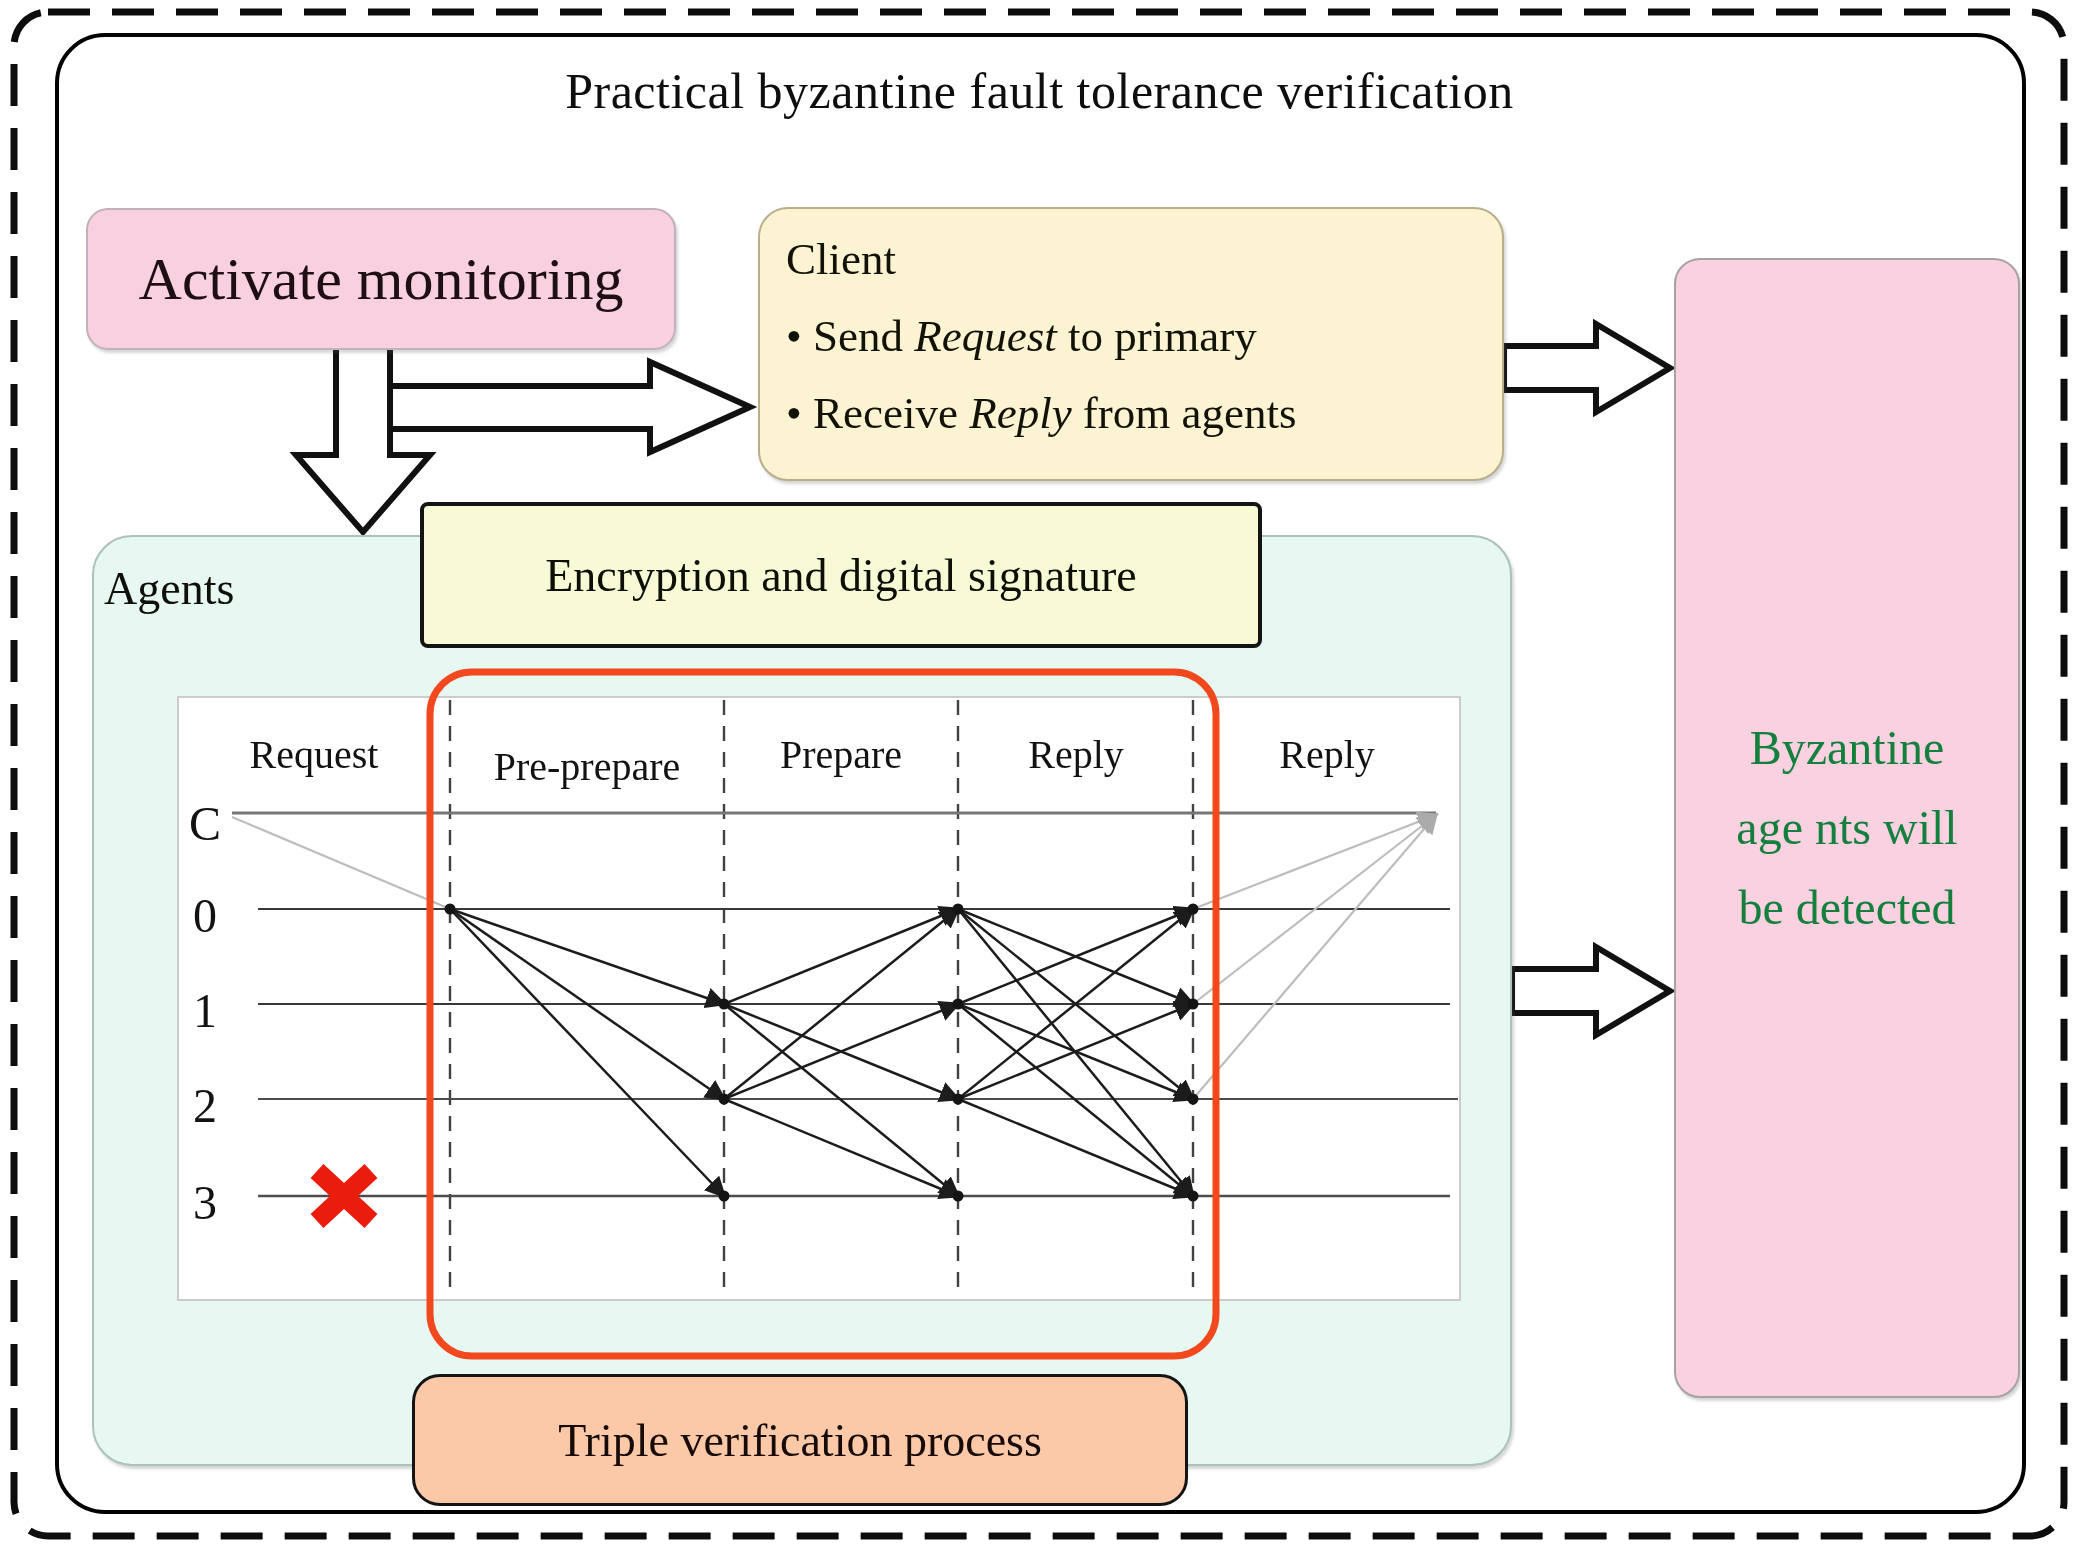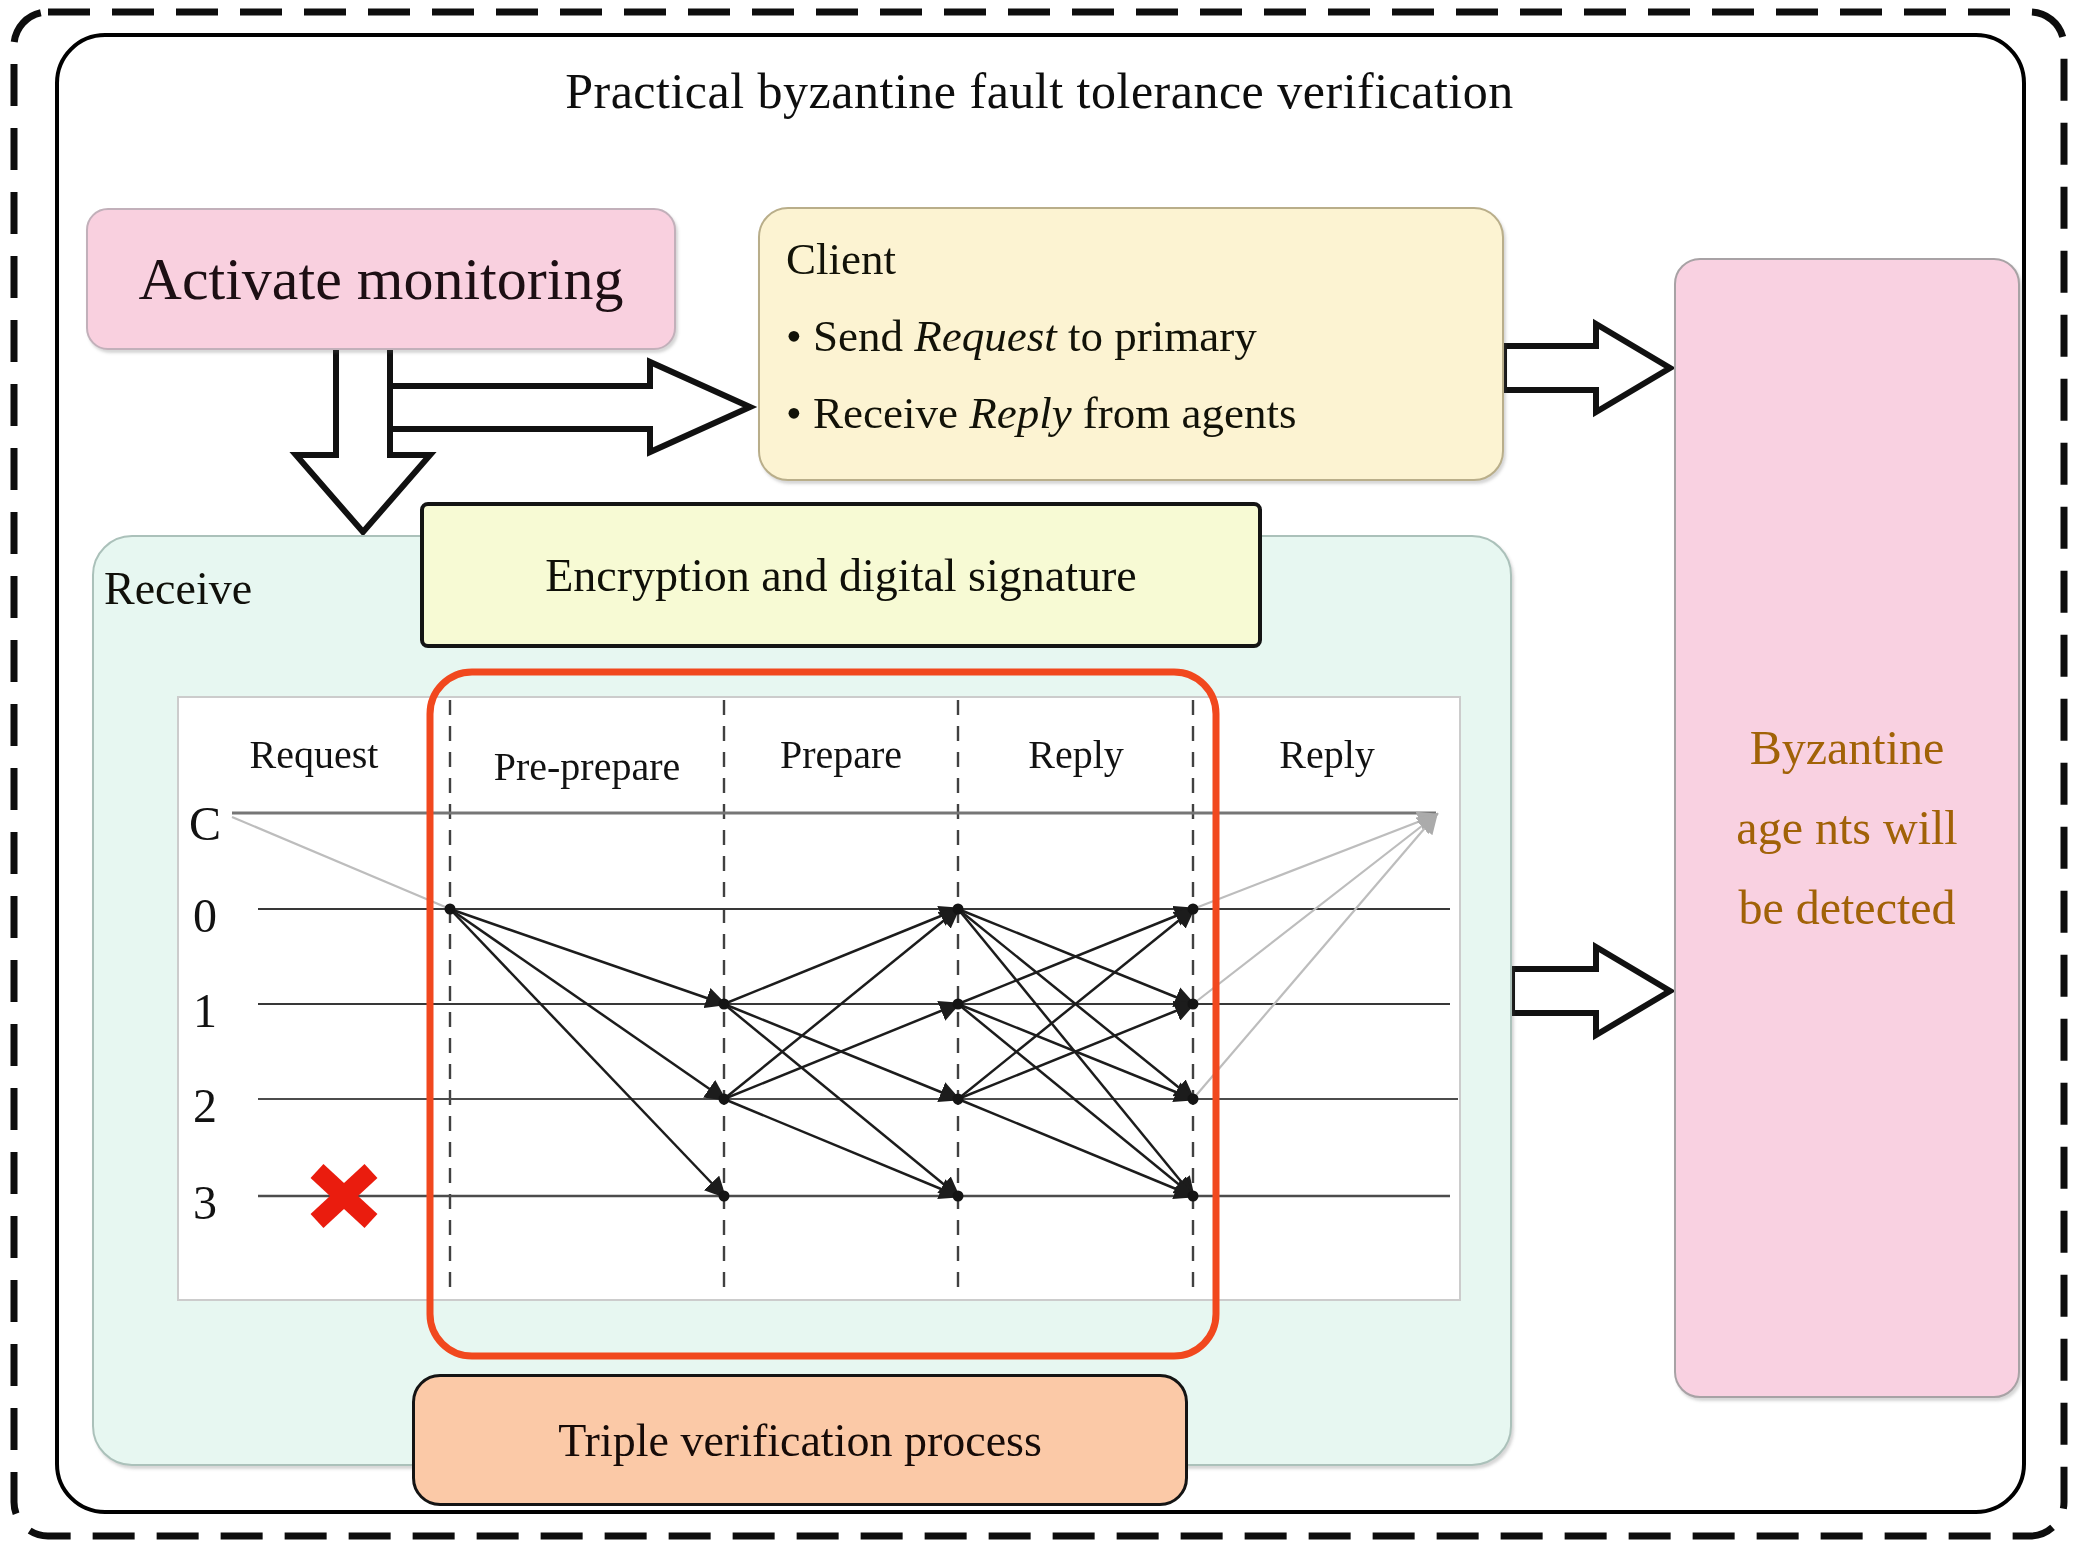--- a/index.html
+++ b/index.html
@@ -29,21 +29,21 @@
     background:#fcf3d2;border:2px solid #b9ae8a;
     font-size:45px;color:#121208;line-height:77px;
     padding:12px 18px 0 26px;
   }
   #client-box .em{font-style:italic;}
   
   #byzantine-box{
     left:1674px;top:258px;width:346px;height:1140px;border-radius:26px;
     background:#f9d1e1;border:2px solid #a8a2a5;
     display:flex;flex-direction:column;justify-content:center;
-    font-size:48px;line-height:80px;color:#a16207;text-align:center;
+    font-size:48px;line-height:80px;color:#15803d;text-align:center;
   }
   
   #agents-box{
     left:92px;top:535px;width:1420px;height:931px;border-radius:40px;
     background:#e7f7f1;border:2px solid #abc1ba;
   }
   #agents-label{left:104px;top:562px;font-size:46px;color:#10100a;}
   
   #encryption-box{
     left:420px;top:502px;width:842px;height:146px;border-radius:8px;
@@ -100,21 +100,21 @@
     <div><span>• Receive </span><span class="em">Reply</span><span> from agents</span></div>
   </div>
 
   <div id="byzantine-box" class="box shadowed">
     <div>Byzantine</div>
     <div>age nts will</div>
     <div>be detected</div>
   </div>
 
   <div id="agents-box" class="box shadowed"></div>
-  <div id="agents-label" class="abs">Receive</div>
+  <div id="agents-label" class="abs">Agents</div>
 
   <div id="encryption-box" class="box">
     <span>Encryption and digital signature</span>
   </div>
 
   <div id="triple-box" class="box">
     <span>Triple verification process</span>
   </div>
 
   <svg id="pbft-layer" width="2079" height="1549" viewBox="0 0 2079 1549">

